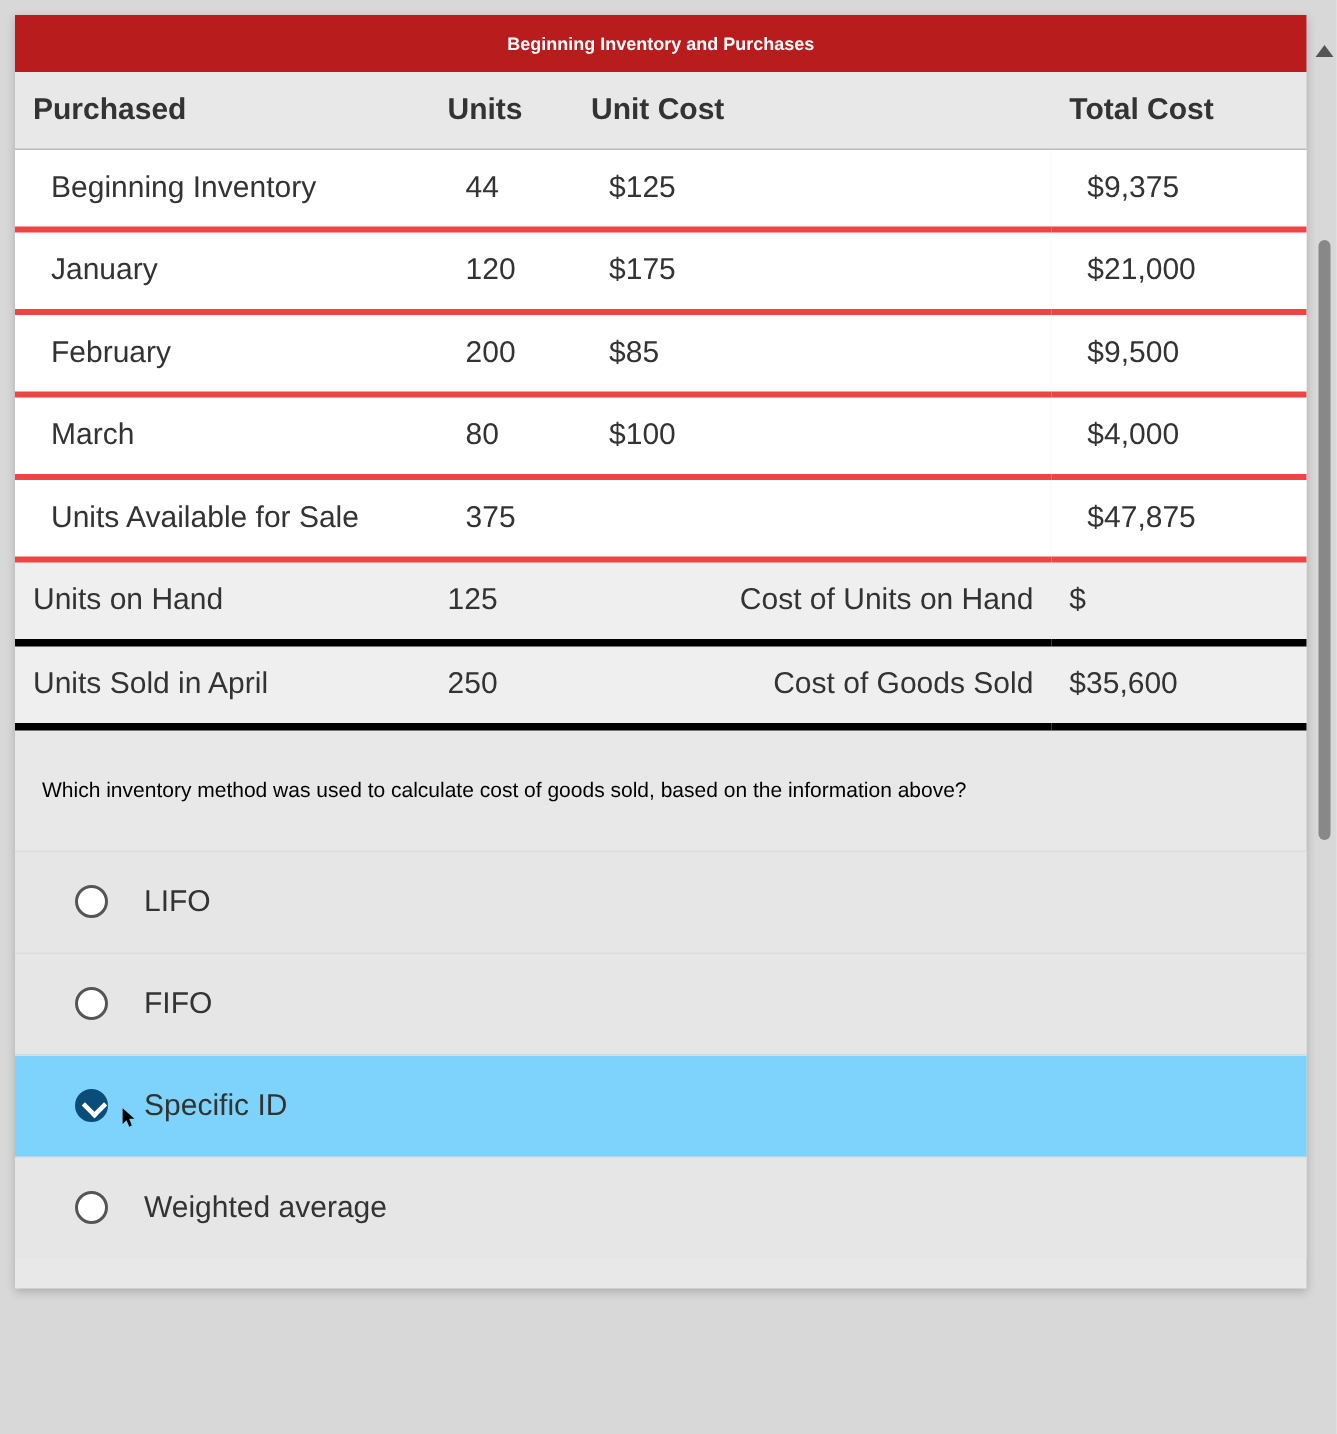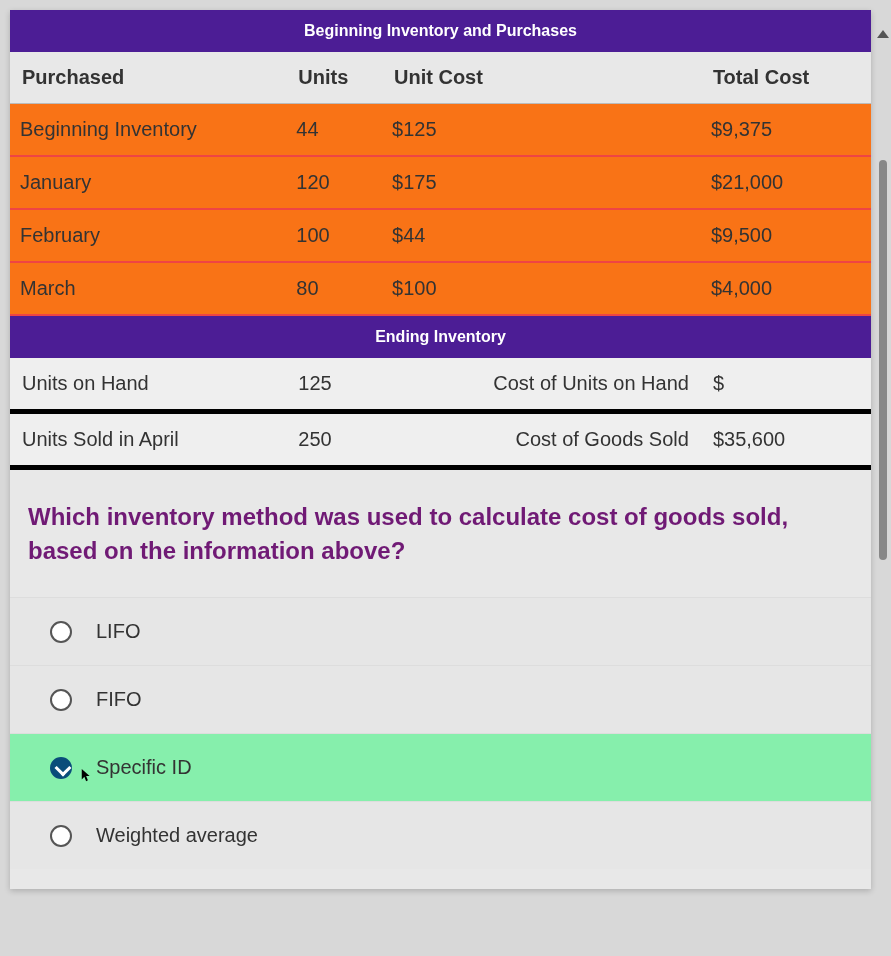--- a/index.html
+++ b/index.html
@@ -41,68 +41,68 @@
     border-right: 6px solid transparent;
     border-bottom: 8px solid #555;
   }
   table {
     width: 100%;
     border-collapse: collapse;
     font-size: 20px;
     color: #333;
   }
   .header-bar td {
-    background: #4c1d95;
+    background: #b91c1c;
     color: #fff;
     font-weight: bold;
     text-align: center;
     padding: 12px 8px;
-    font-size: 16px;
+    font-size: 12px;
   }
   .col-head td {
     font-weight: bold;
     padding: 14px 12px;
     border-bottom: 1px solid #bbb;
     margin-top: 17px;
   }
   .data-row td {
-    padding: 14px 10px;
-    border-bottom: 2px solid #ef4444;
-    background: #f97316;
+    padding: 14px 24px;
+    border-bottom: 4px solid #ef4444;
+    background: #ffffff;
   }
   .ending-row td {
     padding: 14px 12px;
     border-bottom: 5px solid #000000;
     background: #efefef;
   }
   .c1 { width: 260px; }
   .c2 { width: 90px; }
   .c3 { width: 300px; }
   .c4 { width: 160px; }
   .question {
-    font-weight: bold;
-    font-size: 24px;
-    color: #701a75;
+    font-weight: normal;
+    font-size: 14px;
+    color: #000000;
     padding: 30px 18px 10px 18px;
     line-height: 1.4;
   }
   .options {
     margin-top: 20px;
   }
   .option {
     display: flex;
     align-items: center;
     padding: 22px 40px;
     font-size: 20px;
     color: #333;
     border-top: 1px solid #ddd;
     background: #e6e6e6;
   }
   .option.selected {
-    background: #86efac;
+    background: #7dd3fc;
     text-align: center;
   }
   .radio {
     width: 22px;
     height: 22px;
     border: 2px solid #555;
     border-radius: 50%;
     margin-right: 24px;
     flex-shrink: 0;
     position: relative;
@@ -156,34 +156,37 @@
       <td>$9,375</td>
     </tr>
     <tr class="data-row">
       <td>January</td>
       <td>120</td>
       <td>$175</td>
       <td>$21,000</td>
     </tr>
     <tr class="data-row">
       <td>February</td>
-      <td>100</td>
-      <td>$44</td>
+      <td>200</td>
+      <td>$85</td>
       <td>$9,500</td>
     </tr>
     <tr class="data-row">
       <td>March</td>
       <td>80</td>
       <td>$100</td>
       <td>$4,000</td>
     </tr>
-
-    <tr class="header-bar">
-      <td colspan="4">Ending Inventory</td>
-    </tr>
+    <tr class="data-row">
+      <td>Units Available for Sale</td>
+      <td>375</td>
+      <td></td>
+      <td>$47,875</td>
+    </tr>
+
     <tr class="ending-row">
       <td>Units on Hand</td>
       <td>125</td>
       <td class="elabel">Cost of Units on Hand</td>
       <td>$</td>
     </tr>
     <tr class="ending-row">
       <td>Units Sold in April</td>
       <td>250</td>
       <td class="elabel">Cost of Goods Sold</td>

